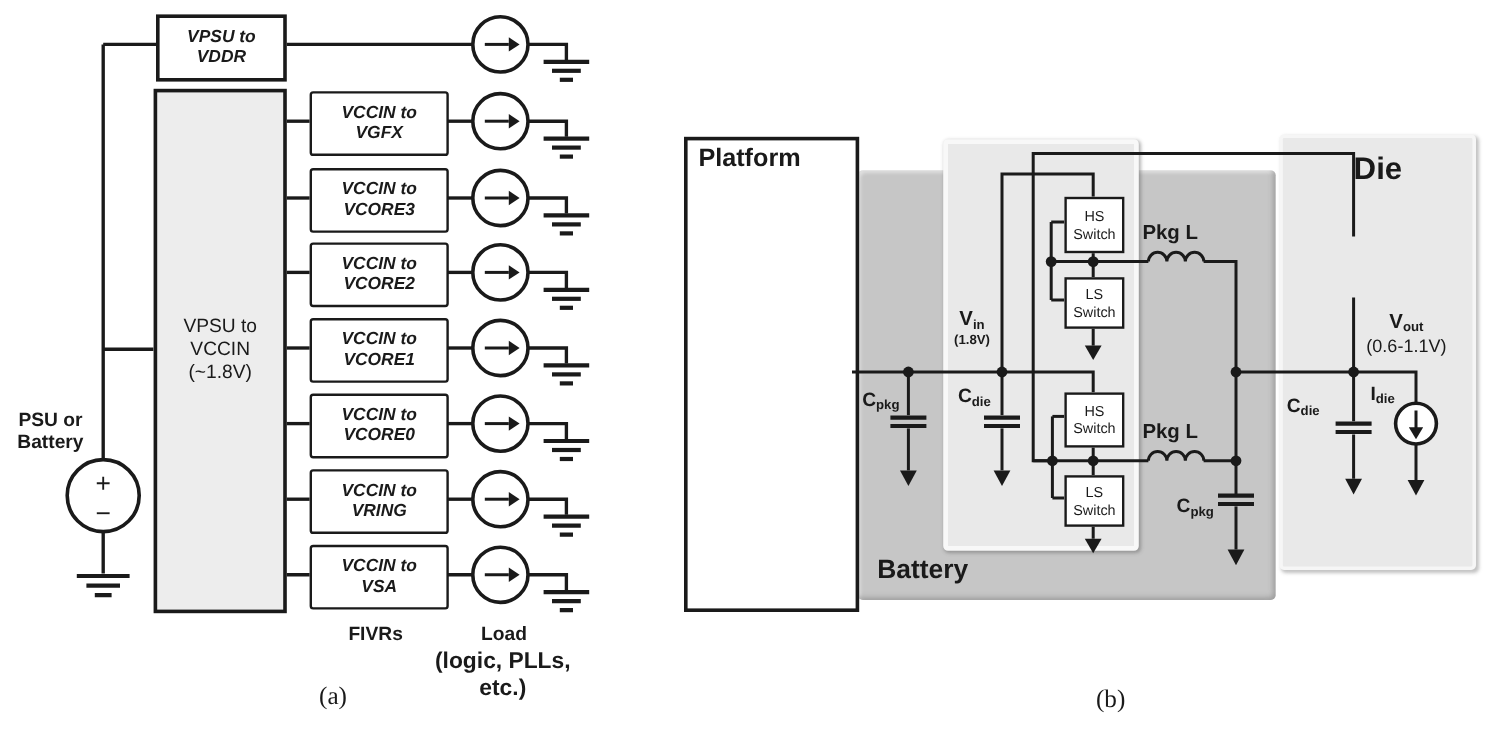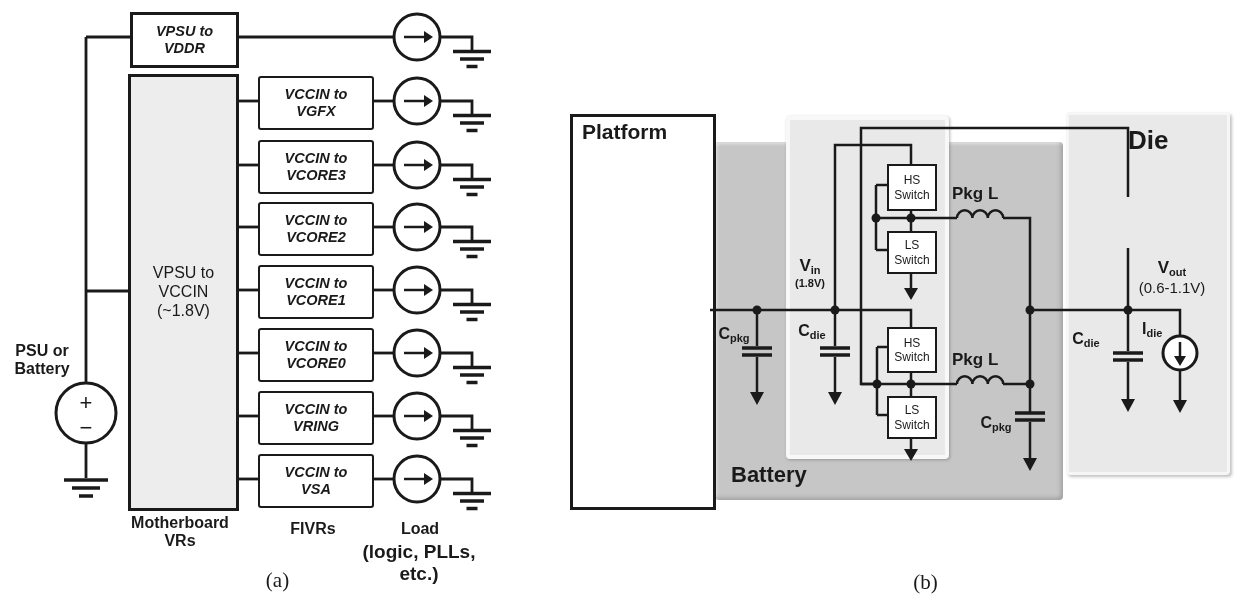--- a/index.html
+++ b/index.html
@@ -265,24 +265,20 @@
       <span>VSA</span>
   </div>
 
   <div class="lbl b ctr" style="left:2px;top:342px;width:80px;font-size:16px;">
     <div>PSU or</div>
     <div>Battery</div>
   </div>
   <div class="lbl ctr" style="left:74px;top:390px;width:24px;font-size:22px;font-weight:500;">+</div>
   <div class="lbl ctr" style="left:74px;top:415px;width:24px;font-size:22px;font-weight:500;">−</div>
 
-  <div class="lbl b ctr" style="left:118px;top:514px;width:124px;font-size:16px;">
-    <div>Motherboard</div>
-    <div>VRs</div>
-  </div>
   <div class="lbl b ctr" style="left:283px;top:520px;width:60px;font-size:16px;">FIVRs</div>
   <div class="lbl b ctr" style="left:395px;top:520px;width:50px;font-size:16px;">Load</div>
   <div class="lbl b ctr" style="left:349px;top:541px;width:140px;font-size:19px;">(logic, PLLs, etc.)</div>
   <div class="lbl serif ctr" style="left:255px;top:568px;width:45px;">(a)</div>
 
   <div class="box sw" style="left:887px;top:164px;width:46px;height:43px;">
     <span>HS</span>
       <span>Switch</span>
   </div>
   <div class="box sw" style="left:887px;top:231px;width:46px;height:39px;">

